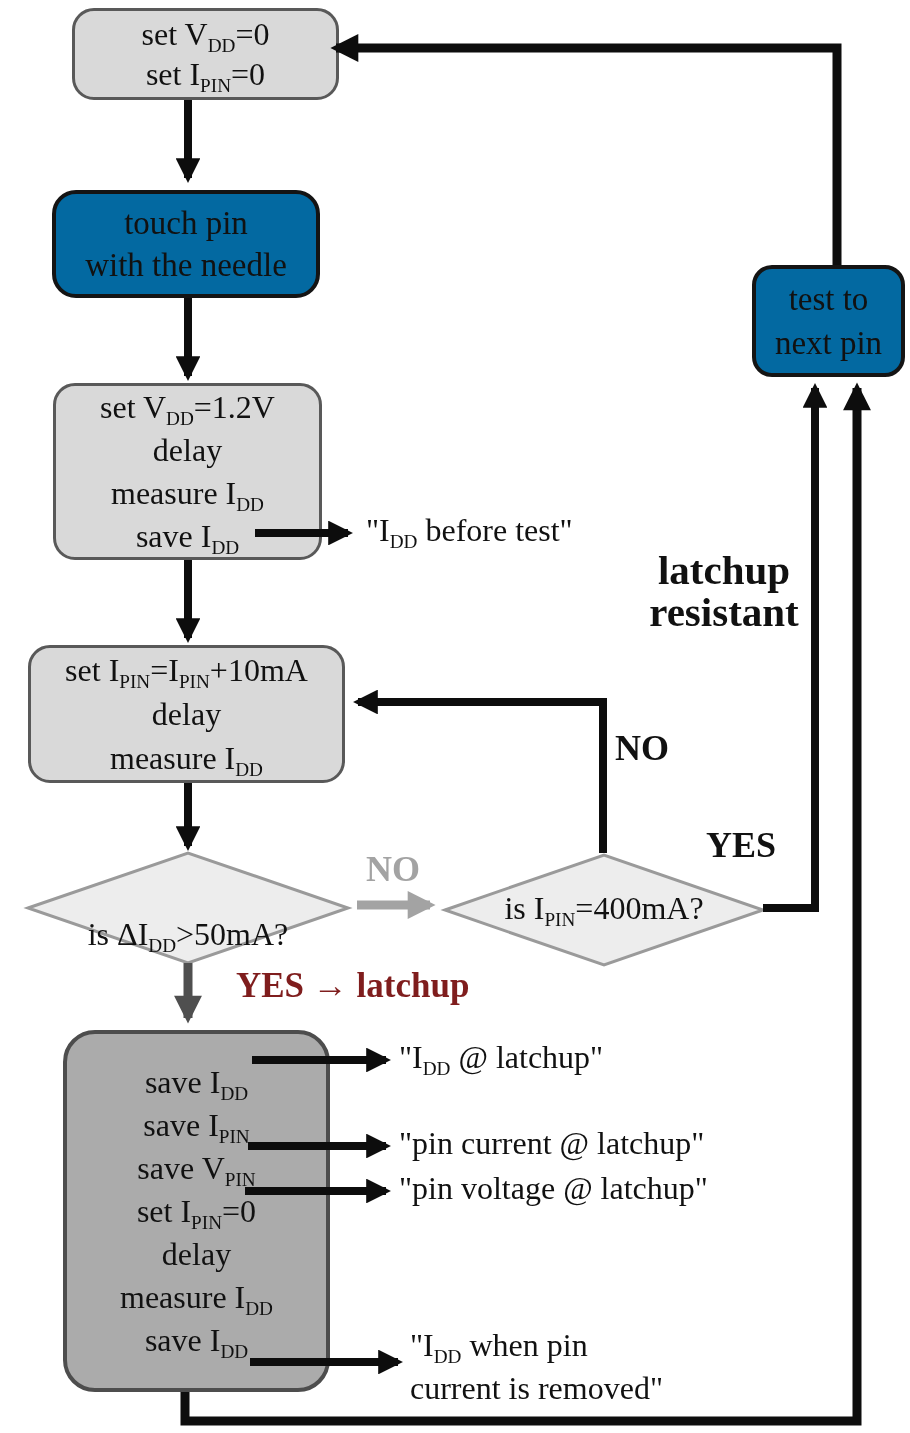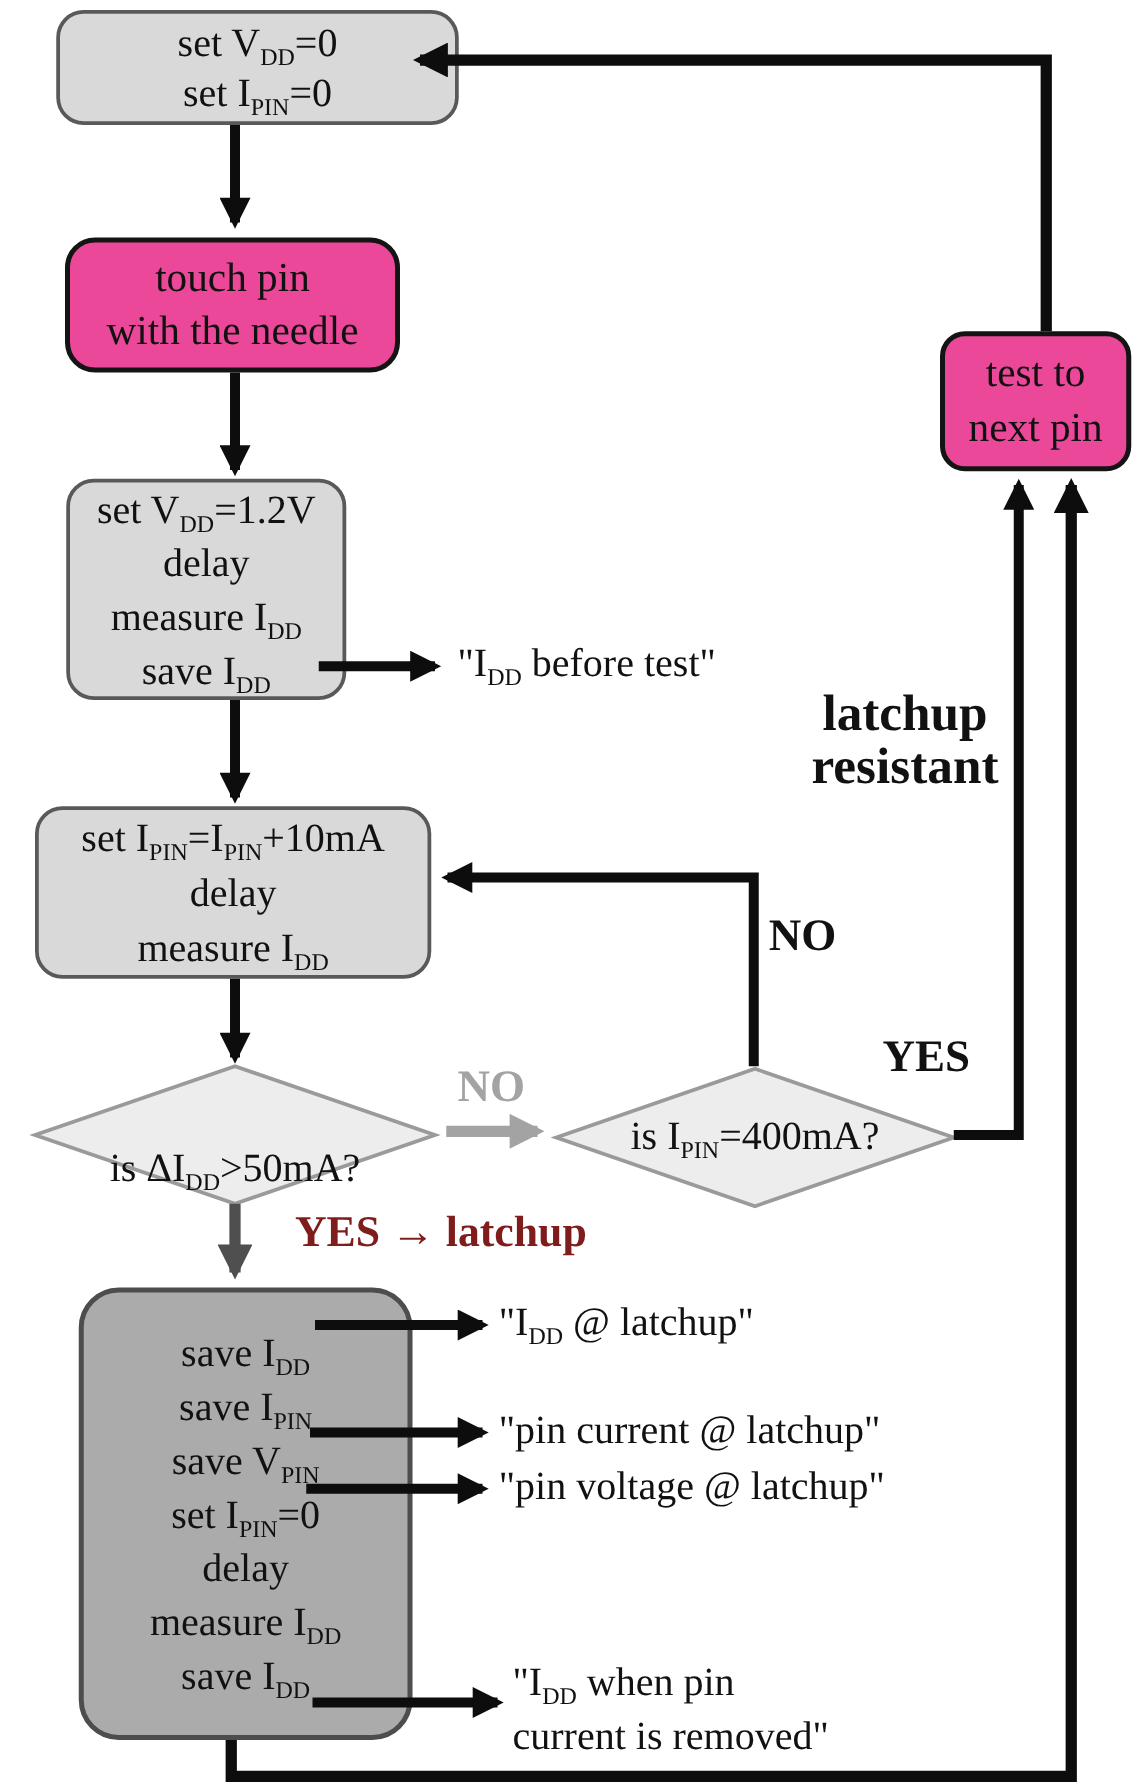--- a/index.html
+++ b/index.html
@@ -8,47 +8,47 @@
     font-family:"Liberation Serif", serif; color:#111;
     overflow:hidden; background:#ffffff;
   }
   .node {
     position:absolute; box-sizing:border-box; z-index:2;
     display:flex; flex-direction:column; justify-content:center;
     align-items:center; text-align:center; font-size:32px;
   }
   .node .ln { width:100%; }
   .light  { background:#d9d9d9; border:3px solid #595959; border-radius:22px; }
-  .medium { background:#ec4899; border:4px solid #141414; border-radius:24px; }
+  .medium { background:#0369a1; border:4px solid #141414; border-radius:24px; }
   .dark   { background:#ababab; border:4px solid #4d4d4d; border-radius:32px; }
   sub { font-size:0.60em; line-height:0; }
   svg.wires { position:absolute; left:0; top:0; z-index:5; pointer-events:none; }
   .lbl { position:absolute; z-index:6; font-size:32px; white-space:nowrap; }
   .lbl.bold { font-weight:bold; font-size:36px; }
   .lbl.center { text-align:center; }
   .gray-text { color:#a3a3a3; }
   .darkgray-text { color:#7f1d1d; }
   .dlabel { position:absolute; z-index:6; text-align:center; font-size:32px; }
 </style>
 </head>
 <body>
 
 <div id="canvas">
 
-  <div class="node light" style="left:45px; top:8px; width:322px; height:92px; line-height:40px;">
+  <div class="node light" style="left:72px; top:8px; width:267px; height:92px; line-height:40px;">
     <div class="ln">set V<sub>DD</sub>=0</div>
     <div class="ln">set I<sub>PIN</sub>=0</div>
   </div>
 
   <div class="node medium" style="left:52px; top:190px; width:268px; height:108px; line-height:42px; font-size:33px;">
     <div class="ln">touch pin</div>
     <div class="ln">with the needle</div>
   </div>
 
-  <div class="node light" style="left:53px; top:383px; width:224px; height:177px; line-height:43px;">
+  <div class="node light" style="left:53px; top:383px; width:269px; height:177px; line-height:43px;">
     <div class="ln">set V<sub>DD</sub>=1.2V</div>
     <div class="ln">delay</div>
     <div class="ln">measure I<sub>DD</sub></div>
     <div class="ln">save I<sub>DD</sub></div>
   </div>
 
   <div class="node light" style="left:28px; top:645px; width:317px; height:138px; line-height:44px;">
     <div class="ln">set I<sub>PIN</sub>=I<sub>PIN</sub>+10mA</div>
     <div class="ln">delay</div>
     <div class="ln">measure I<sub>DD</sub></div>

